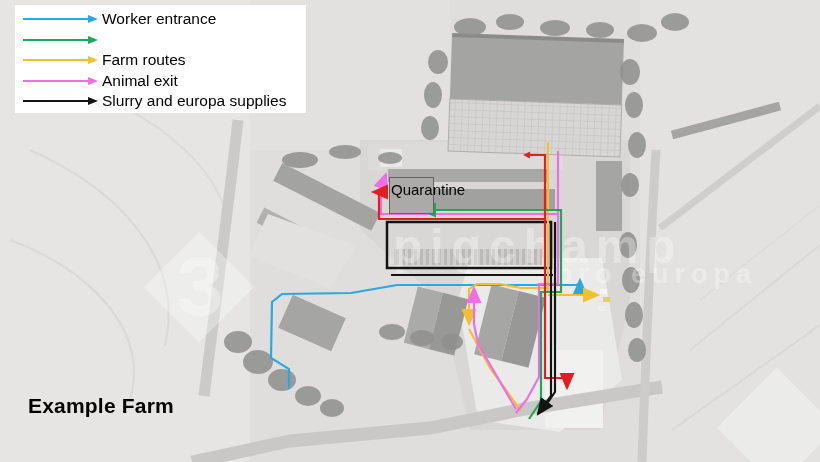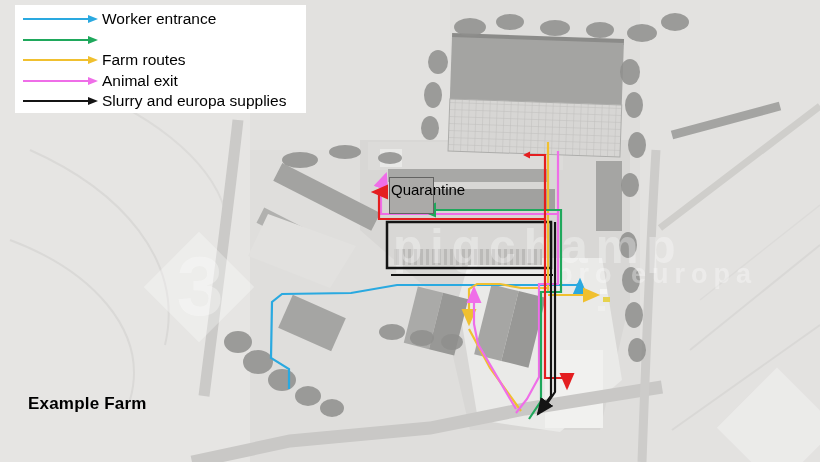--- a/index.html
+++ b/index.html
@@ -21,21 +21,21 @@
   
   .quarantine-box{
     position:absolute;left:389px;top:177px;width:45px;height:37px;
     background:#abaaa8;border:1px solid #636362;box-sizing:border-box;
   }
   .quarantine-label{
     position:absolute;left:391px;top:181px;font-size:15px;color:#000;white-space:nowrap;
   }
   
   .page-title{
-    position:absolute;left:28px;top:394px;font-size:17px;font-weight:bold;
+    position:absolute;left:28px;top:394px;font-size:21px;font-weight:bold;
     color:#000;line-height:1.12;letter-spacing:0.2px;
   }
   .wm-text{fill:#ffffff;opacity:0.33;font-weight:bold;}
 </style>
 </head>
 <body>
 
 <div id="stage">
 
   <svg id="map-svg" width="820" height="462" viewBox="0 0 820 462">

